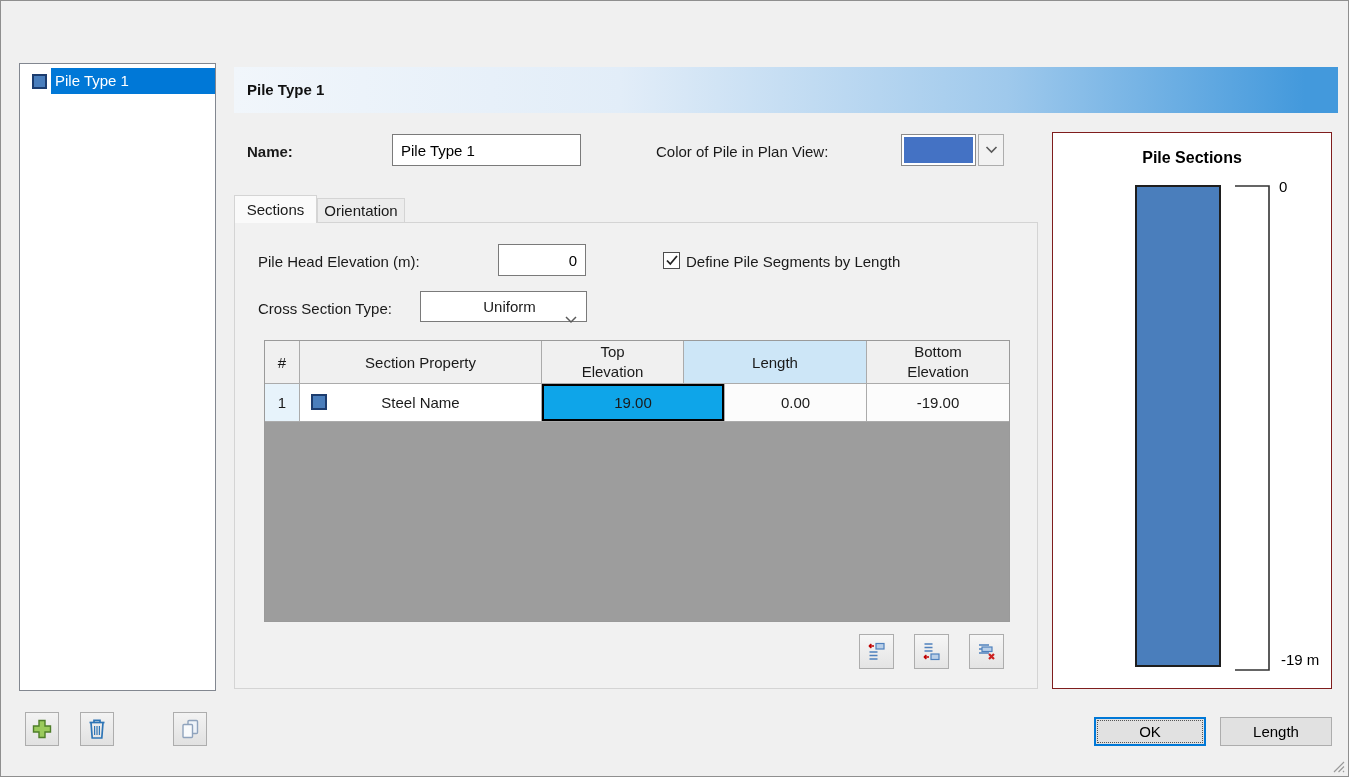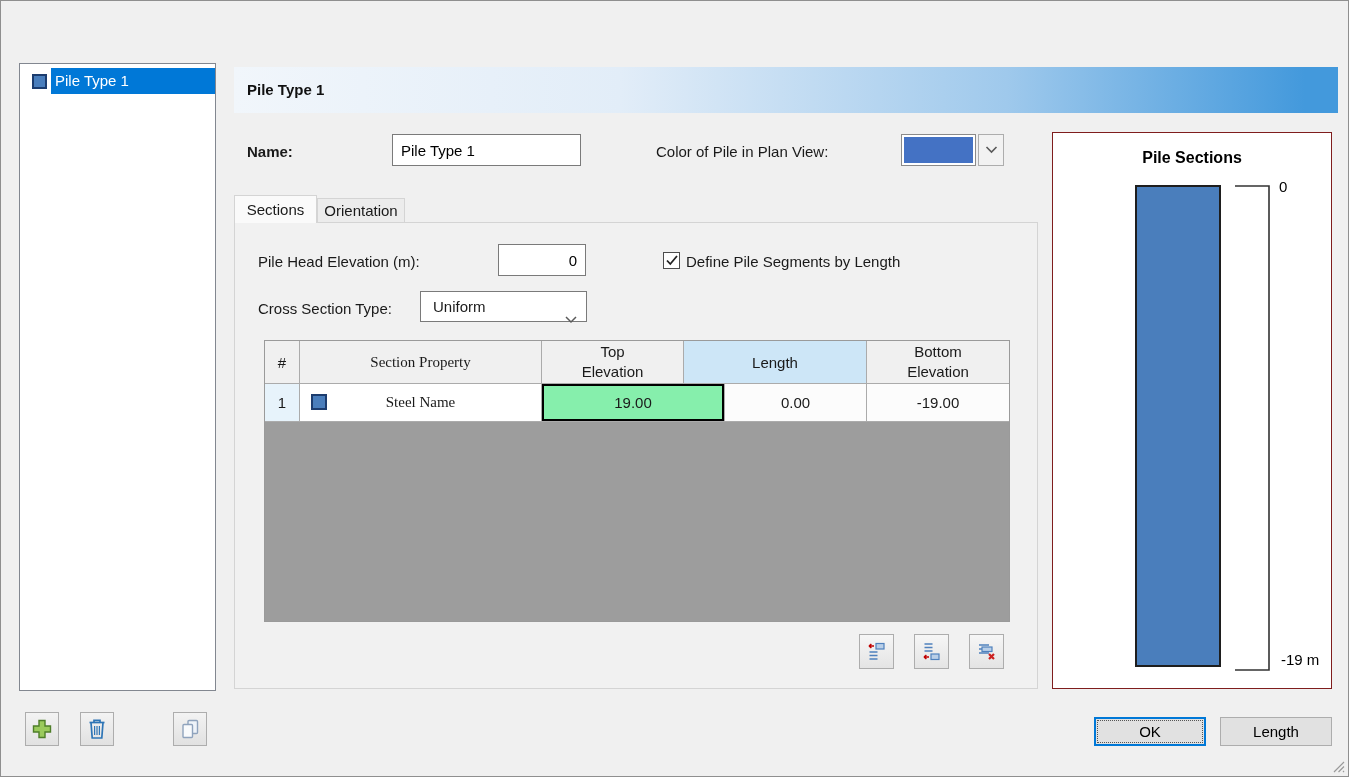--- a/index.html
+++ b/index.html
@@ -58,36 +58,36 @@
       background:#f1f1f1; border:1px solid #d4d4d4; z-index:2; }
 
   
   .lbl-headelev { left:257px; top:252px; z-index:4; }
   .in-headelev { left:497px; top:243px; width:88px; height:32px; text-align:right; z-index:4; }
   .chkbox { left:662px; top:251px; width:17px; height:17px; background:#fff;
       border:1px solid #4d4d4d; z-index:4; display:flex; align-items:center; justify-content:center; }
   .lbl-chk { left:685px; top:252px; z-index:4; }
   .lbl-cst { left:257px; top:299px; z-index:4; }
   .select { left:419px; top:290px; width:167px; height:31px; background:#fff;
-      border:1px solid #7a7a7a; z-index:4; font-size:15px; line-height:29px; padding-left:12px; }
+      border:1px solid #7a7a7a; z-index:4; font-size:15px; line-height:29px; padding-left:12px;text-align:center; }
   .select .chev { position:absolute; right:9px; top:12px; }
 
   
   .grid { left:263px; top:339px; border:1px solid #9a9a9a; z-index:4; background:#fff; }
   .grow { display:flex; }
   .gcell { border-right:1px solid #ababab; display:flex; align-items:center; justify-content:center;
            font-size:15px; text-align:center; position:relative; }
   .gcell:last-child { border-right:none; }
   .ghead .gcell { height:43px; background:#f0f0f0; border-bottom:1px solid #ababab; }
   .gbody .gcell { height:37px; background:#fcfcfc; }
-  .c0 { width:35px; } .c1 { width:242px;font-family:Liberation Serif, serif; } .c2 { width:183px; } .c3 { width:142px; } .c4 { width:142px; }
+  .c0 { width:35px; } .c1 { width:242px; } .c2 { width:183px; } .c3 { width:142px; } .c4 { width:142px; }
   .ghead .c2 { background:#cde6f7; }
   .gbody .c0 { background:#e7f3fb; }
   .gbody .c1 { background:#ffffff; }
-  .gbody .c2 { background:#86efac; box-shadow: inset 0 0 0 2px #000; }
+  .gbody .c2 { background:#0ea5e9; box-shadow: inset 0 0 0 2px #000; }
   .wrap { max-width:80px; line-height:1.35; }
   .cell-sq { position:absolute; left:11px; top:10px; width:16px; height:16px; border:2px solid #1c3c6e; }
   .gfill { height:200px; background:#9d9d9d; border-top:1px solid #ababab; }
 
   
   .mini-btn { width:35px; height:35px; background:linear-gradient(#f6f6f6,#e4e4e4);
       border:1px solid #adadad; display:flex; align-items:center; justify-content:center; z-index:4; }
   .mb1 { left:858px; top:633px; } .mb2 { left:913px; top:633px; } .mb3 { left:968px; top:633px; }
 
   

